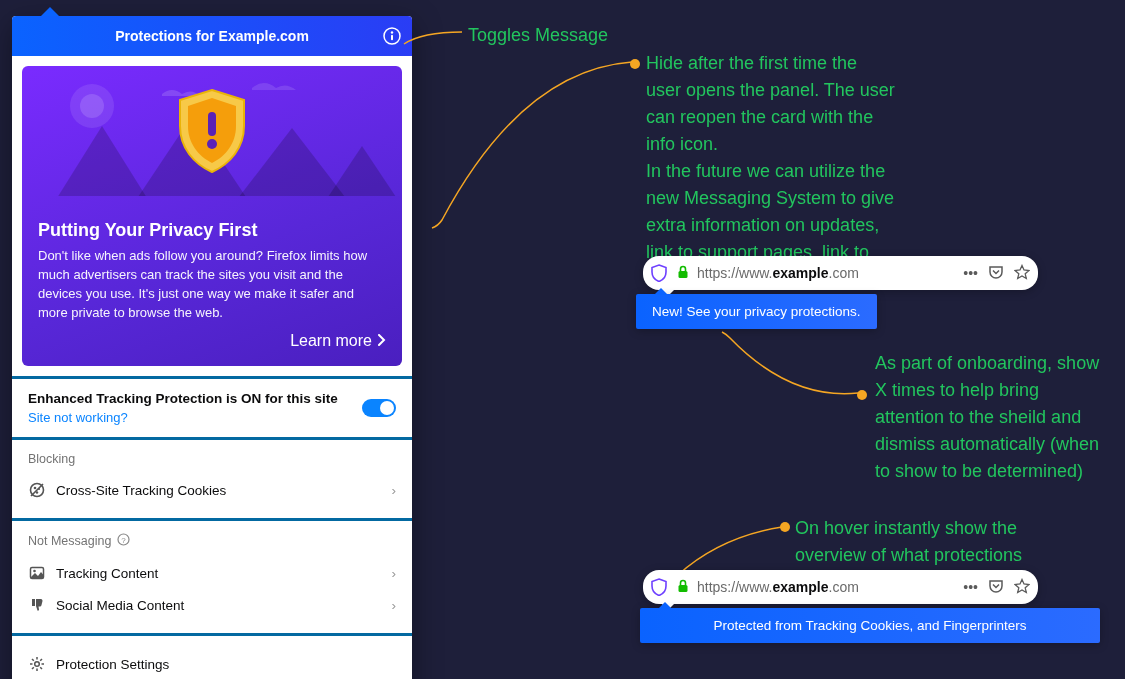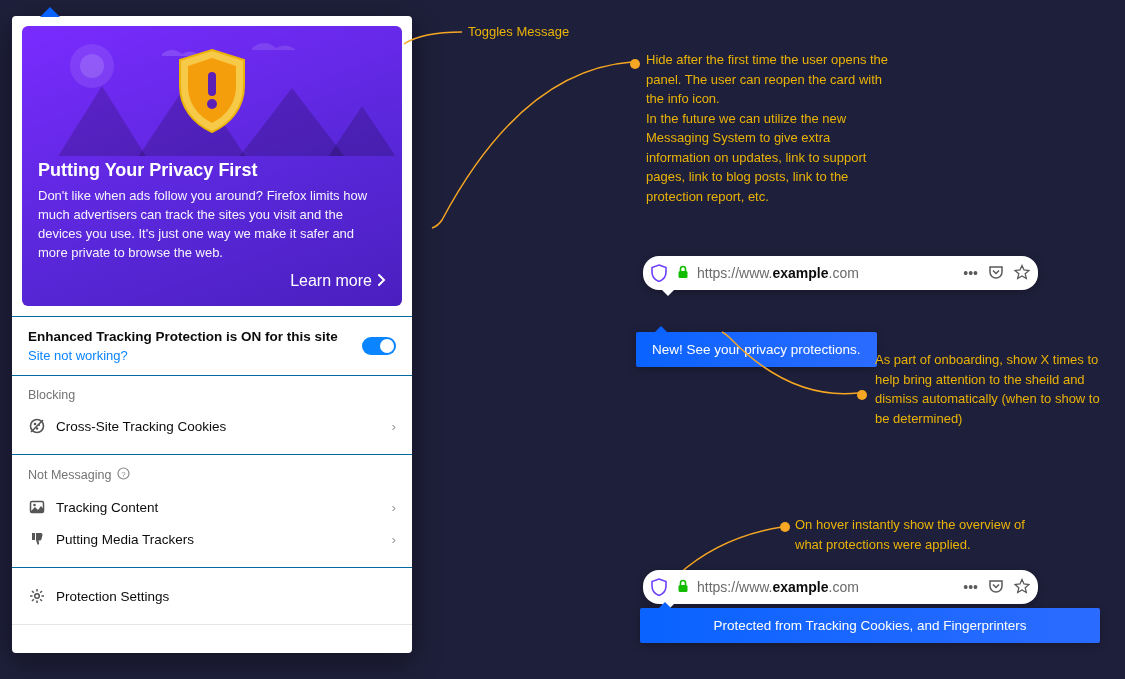--- a/index.html
+++ b/index.html
@@ -62,28 +62,28 @@
     color: #fff;
   }
   .hero-art {
     height: 130px;
     position: relative;
     display:flex;align-items:center;justify-content:center;
     overflow:hidden;
   }
   .hero-art svg.bg { position:absolute; inset:0; }
   .hero-art svg.shield { position:relative; z-index:2; }
-  .hero-body { padding: 4px 16px 16px; }
+  .hero-body { padding: 24px 16px 16px; }
   .hero-title { font-size: 18px; font-weight: 600; margin-bottom: 6px;}
   .hero-desc { font-size: 13px; line-height: 1.45; opacity: .95;}
   .learn-more {
     display:flex; justify-content:flex-end; align-items:center;
     gap:6px; margin-top:10px; font-size:16px;
   }
-  .sec { border-top: 1px solid #0369a1; padding: 12px 16px; }
+  .sec { border-top: 3px solid #0369a1; padding: 12px 16px; }
   .etp-row { display:flex; align-items:center; justify-content:space-between;}
   .etp-title { font-weight:600; font-size:13.5px;}
   .etp-sub { color:#0a84ff; font-size:13px; margin-top:4px;}
   .toggle {
     width:34px; height:18px; border-radius:10px; background:#0a84ff;
     position:relative;
   }
   .toggle::after{
     content:""; position:absolute; right:2px; top:2px;
     width:14px; height:14px; background:#fff; border-radius:50%;
@@ -97,22 +97,22 @@
   .row-icon { width:18px; height:18px; display:flex; align-items:center; justify-content:center; color:#555;}
   .footer {
     display:flex; justify-content:space-between; align-items:center;
     padding: 14px 16px; border-top:1px solid #e5e5e5;
     font-size:13.5px;
   }
 
   
   .anno {
     position:absolute;
-    color:#eab308;
-    font-size:13px;
+    color:#22c55e;
+    font-size:18px;
     line-height:1.5;
     max-width: 260px;
   }
   .dot {
     width:10px;height:10px;border-radius:50%;
     background:#f5a623;
     position:absolute;
   }
   svg.arrow { position:absolute; overflow:visible; pointer-events:none;}
   svg.arrow path { stroke:#f5a623; stroke-width:1.5; fill:none;}
@@ -158,20 +158,30 @@
     border-left:7px solid transparent;
     border-right:7px solid transparent;
     border-bottom:7px solid #0a63ff;
   }
 </style>
 </head>
 <body>
 
 <div class="panel">
   <div class="panel-caret"></div>
+  <div class="panel-header">
+    <span>Protections for Example.com</span>
+    <span class="info-btn">
+      <svg width="18" height="18" viewBox="0 0 18 18">
+          <circle cx="9" cy="9" r="8" fill="none" stroke="#fff" stroke-width="1.5"></circle>
+          <circle cx="9" cy="5.5" r="1.2" fill="#fff"></circle>
+          <rect x="8" y="7.8" width="2" height="5.5" rx="1" fill="#fff"></rect>
+        </svg>
+    </span>
+  </div>
 
   <div class="hero">
     <div class="hero-art">
       <svg class="bg" viewBox="0 0 380 130" preserveAspectRatio="none">
         <circle cx="70" cy="40" r="22" fill="rgba(255,255,255,0.10)"></circle>
         <circle cx="70" cy="40" r="12" fill="rgba(255,255,255,0.14)"></circle>
         <path d="M140 28 q10 -8 20 0 q10 -6 18 2 h-38 z" fill="rgba(255,255,255,0.15)"></path>
         <path d="M230 22 q12 -10 24 0 q10 -6 20 2 h-44 z" fill="rgba(255,255,255,0.12)"></path>
         <g fill="rgba(0,0,0,0.18)">
           <path d="M30 140 L80 60 L130 140 Z"></path>
@@ -248,21 +258,21 @@
       </span>
       <span>Tracking Content</span>
       <span class="chev">›</span>
     </div>
     <div class="row">
       <span class="row-icon">
         <svg width="16" height="16" viewBox="0 0 16 16">
             <path d="M3 2 h3 v7 h-3 z M7 2 h5 c1 0 1.5 1 1.5 2 l-1 4 c-.2 1 -1 1.5 -2 1.5 h-1 l.5 3 c.1 1 -.8 1.5 -1.5 1 L7 9 Z" fill="#555"></path>
           </svg>
       </span>
-      <span>Putting Media Trackers</span>
+      <span>Social Media Content</span>
       <span class="chev">›</span>
     </div>
   </div>
 
   <div class="sec">
     <div class="row">
       <span class="row-icon">
         <svg width="16" height="16" viewBox="0 0 16 16">
             <circle cx="8" cy="8" r="2.3" fill="none" stroke="#555" stroke-width="1.5"></circle>
             <g stroke="#555" stroke-width="1.5">
@@ -320,21 +330,21 @@
     <span><svg width="16" height="16" viewBox="0 0 16 16">
           <path d="M2 3 h12 v5 a6 6 0 0 1 -12 0 Z" fill="none" stroke="#5a5a5a" stroke-width="1.5"></path>
           <path d="M5 6.5 L8 9.5 L11 6.5" fill="none" stroke="#5a5a5a" stroke-width="1.5"></path>
         </svg></span>
     <span><svg width="16" height="16" viewBox="0 0 16 16">
           <path d="M8 1.5 L10 6 L15 6.5 L11.2 9.8 L12.3 14.5 L8 12 L3.7 14.5 L4.8 9.8 L1 6.5 L6 6 Z" fill="none" stroke="#5a5a5a" stroke-width="1.3"></path>
         </svg></span>
   </span>
   <div class="urlbar-caret"></div>
 </div>
-<div class="callout" style="left:636px; top:294px;margin-top:38px;">
+<div class="callout" style="left:636px; top:294px;">
   <div class="callout-caret"></div>
   <span>New! See your privacy protections.</span>
 </div>
 
 <div class="dot" style="left:857px; top:390px;"></div>
 <div class="anno" style="left:875px; top:350px; max-width:225px;">As part of onboarding, show X times to help bring attention to the sheild and dismiss automatically (when to show to be determined)</div>
 <svg class="arrow" style="left:720px; top:330px; width:140px; height:70px;">
   <path d="M138 63 Q70 70 10 8 Q6 4 2 2"></path>
 </svg>
 

